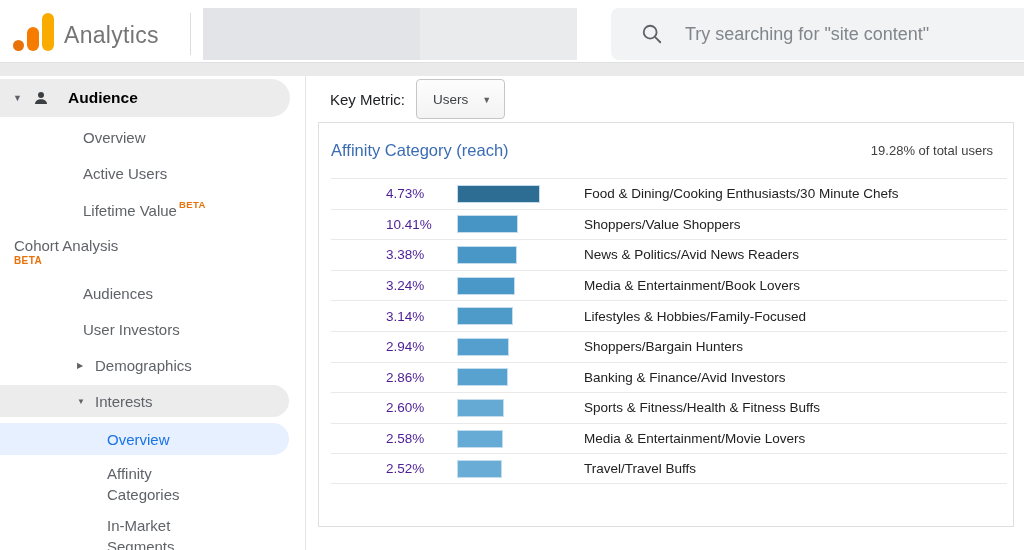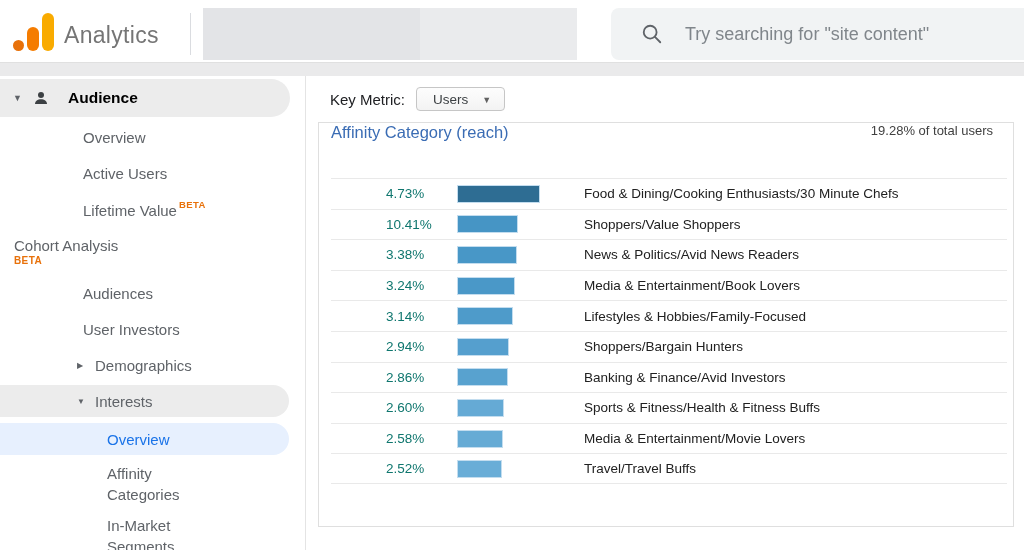--- a/index.html
+++ b/index.html
@@ -50,37 +50,37 @@
   .side-item.stacked { flex-direction:column; align-items:flex-start; justify-content:center; min-height:48px;padding-left:14px; }
   .side-item.stacked .item-label { line-height:19px; }
   .side-item.wrap2 { margin-top:6px; min-height:auto; padding-top:2px; padding-bottom:2px; }
   .side-item.wrap2 .item-label { display:block; width:95px; line-height:21px; }
   .beta-sup { font-size:9.5px; font-weight:bold; color:#e8710a; letter-spacing:.4px; vertical-align:8px; margin-left:2px; }
   .beta-below { display:block; font-size:10px; font-weight:bold; color:#e8710a; letter-spacing:.4px; line-height:12px; }
 
   
   .key-metric-row { display:flex; align-items:center; height:46px; padding-left:24px; gap:11px; }
   .key-metric-label { font-size:15px; color:#202124; }
-  .metric-dropdown { display:flex; align-items:center; gap:14px; height:24px; padding:0 13px 0 16px;
+  .metric-dropdown { display:flex; align-items:center; gap:14px; height:40px; padding:0 13px 0 16px;
                      background:linear-gradient(#fdfdfd,#f3f3f3); border:1px solid #c6c6c6; border-radius:4px;
                      font-size:13.5px; color:#3c4043; cursor:pointer;text-align:center; }
   .metric-dropdown .dd-caret { font-size:9px; color:#616161; padding-top:1px; }
 
   .panel { margin-left:12px; margin-top:0px; width:696px; height:405px; background:#fff;
            border:1px solid #dfdfdf; }
-  .panel-header { display:flex; justify-content:space-between; height:55px;
+  .panel-header { display:flex; align-items:center; justify-content:space-between; height:55px;
                   padding:0 20px 0 12px; }
   .panel-title { font-size:16.5px; color:#3a6cb4; cursor:pointer; }
   .panel-note { font-size:13px; color:#404040; }
 
   .chart-rows { margin:0 6px 0 12px; }
   .chart-row { display:grid; grid-template-columns:55px 72px 126px 1fr; align-items:center;
                height:30.6px; border-top:1px solid #e9e9e9; }
   .chart-row:last-child { border-bottom:1px solid #e9e9e9; }
-  .row-pct { grid-column:2; font-size:13.5px; color:#0f766e; }
+  .row-pct { grid-column:2; font-size:13.5px; color:#4c1d95; }
   .row-bar { grid-column:3; height:16px; box-shadow:0 0 0 1px rgba(185,215,236,.85); }
   .row-label { grid-column:4; font-size:13.5px; color:#212121; }
 </style>
 </head>
 <body>
 
 <div class="app-header">
   <div class="logo-wrap">
     <div class="ga-icon">
       <div class="ga-dot"></div>

